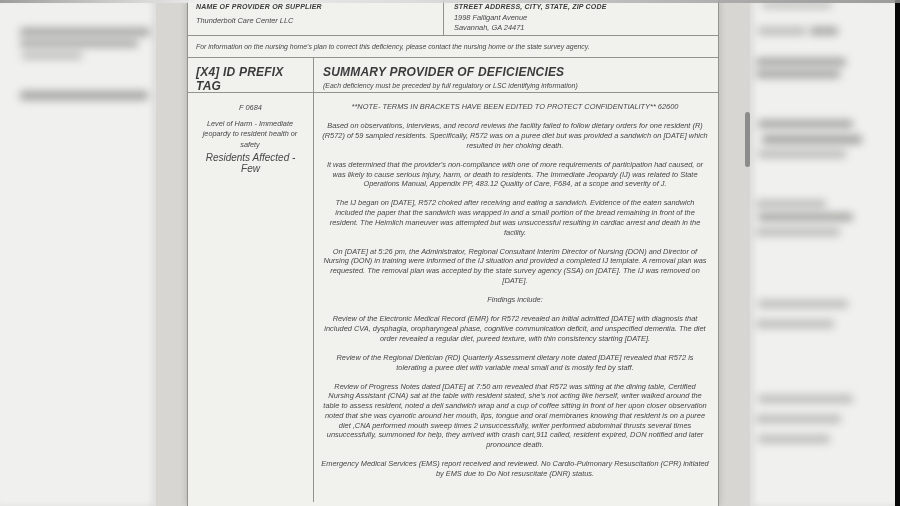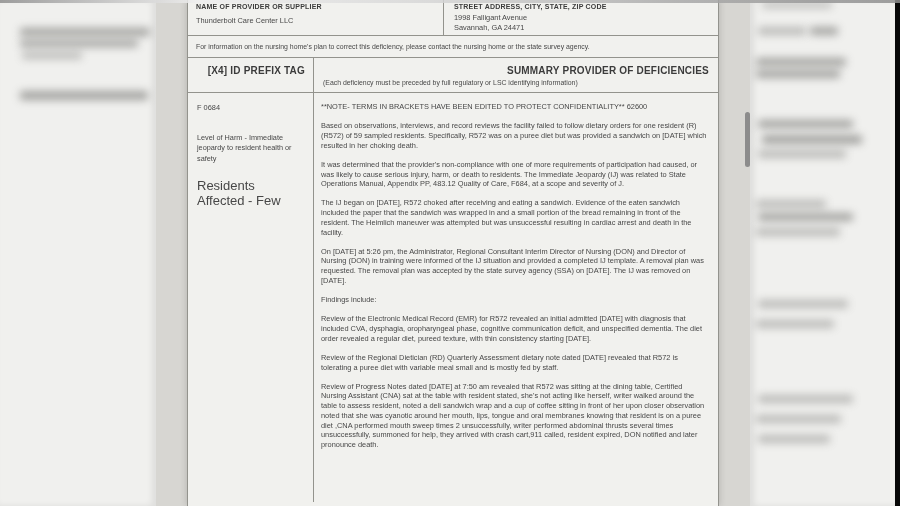--- a/index.html
+++ b/index.html
@@ -28,45 +28,45 @@
     background:linear-gradient(90deg,#8f8f8f 0%,#efefef 22%,#d6d6d6 48%,#aaaaaa 75%,#8f8f8f 100%);opacity:.85;}
 
   .scroll-thumb{position:absolute;left:745px;top:112px;width:5px;height:55px;
     background:var(--scrollbar);border-radius:3px;z-index:5;}
 
   
   .doc{position:absolute;left:187px;top:0;width:532px;height:506px;background:var(--doc-bg);
        border-left:1px solid var(--doc-border);border-right:1px solid var(--doc-border);
        box-shadow:0 0 7px rgba(0,0,0,.18);box-sizing:border-box;}
   .row{display:flex;border-bottom:1px solid var(--doc-border);box-sizing:border-box;}
-  .cell{box-sizing:border-box;}
+  .cell{box-sizing:border-box;font-style:italic;}
   .lbl{font-size:7px;font-weight:700;color:var(--heading);letter-spacing:.2px;}
   .val{font-size:7.4px;color:var(--text);}
 
   .row-provider{height:36px;}
   .cell-provider{width:256px;border-right:1px solid var(--doc-border);padding:3px 8px;}
   .cell-address{flex:1;padding:3px 10px;}
   .cell-provider .val{margin-top:6px;}
   .cell-address .val{margin-top:3px;line-height:9.6px;}
 
   .row-notice{height:22px;align-items:center;}
   .row-notice .cell{padding:0 8px;font-size:6.9px;color:var(--text);}
 
   .row-colheads{height:35px;}
   .cell-taghead{width:126px;border-right:1px solid var(--doc-border);padding:7px 8px;}
   .cell-sumhead{flex:1;padding:7px 9px;}
-  .colhead{font-size:10px;font-weight:700;color:var(--heading);letter-spacing:.2px;text-align:right;}
+  .colhead{font-size:12px;font-weight:700;color:var(--heading);letter-spacing:.2px;}
   .colsub{font-size:6.9px;margin-top:3px;color:var(--text);}
 
-  .row-body{height:409px;border-bottom:none;}
+  .row-body{height:409px;border-bottom:none;text-align:center;}
   .cell-tag{width:126px;border-right:1px solid var(--doc-border);padding:10px 9px;}
   .cell-summary{flex:1;padding:9px 9px 0 7px;overflow:hidden;}
   .ftag{font-size:7.4px;color:var(--text);}
-  .harm{font-size:7.3px;line-height:10.4px;margin-top:21px;width:106px;}
-  .affected{font-size:13px;margin-top:14px;}
+  .harm{font-size:7.3px;line-height:10.4px;margin-top:7px;width:106px;}
+  .affected{font-size:10px;margin-top:2px;}
   .cell-summary p{margin:0 0 9.5px 0;font-size:7.4px;line-height:9.7px;color:var(--text);}
 </style>
 </head>
 <body>
 
 <div class="stage">
 
   <div class="blur-panel blur-left">
     <div class="sm dark" style="left:20px;top:28px;width:130px;height:8px;"></div>
     <div class="sm dark" style="left:20px;top:40px;width:118px;height:7px;"></div>
@@ -136,18 +136,19 @@
       <div class="cell cell-summary">
         <p>**NOTE- TERMS IN BRACKETS HAVE BEEN EDITED TO PROTECT CONFIDENTIALITY** 62600</p>
         <p>Based on observations, interviews, and record reviews the facility failed to follow dietary orders for one resident (R) (R572) of 59 sampled residents. Specifically, R572 was on a puree diet but was provided a sandwich on [DATE] which resulted in her choking death.</p>
         <p>It was determined that the provider's non-compliance with one of more requirements of participation had caused, or was likely to cause serious injury, harm, or death to residents. The Immediate Jeopardy (IJ) was related to State Operations Manual, Appendix PP, 483.12 Quality of Care, F684, at a scope and severity of J.</p>
         <p>The IJ began on [DATE], R572 choked after receiving and eating a sandwich. Evidence of the eaten sandwich included the paper that the sandwich was wrapped in and a small portion of the bread remaining in front of the resident. The Heimlich maneuver was attempted but was unsuccessful resulting in cardiac arrest and death in the facility.</p>
         <p>On [DATE] at 5:26 pm, the Administrator, Regional Consultant Interim Director of Nursing (DON) and Director of Nursing (DON) in training were informed of the IJ situation and provided a completed IJ template. A removal plan was requested. The removal plan was accepted by the state survey agency (SSA) on [DATE]. The IJ was removed on [DATE].</p>
         <p>Findings include:</p>
         <p>Review of the Electronic Medical Record (EMR) for R572 revealed an initial admitted [DATE] with diagnosis that included CVA, dysphagia, oropharyngeal phase, cognitive communication deficit, and unspecified dementia. The diet order revealed a regular diet, pureed texture, with thin consistency starting [DATE].</p>
         <p>Review of the Regional Dietician (RD) Quarterly Assessment dietary note dated [DATE] revealed that R572 is tolerating a puree diet with variable meal small and is mostly fed by staff.</p>
         <p>Review of Progress Notes dated [DATE] at 7:50 am revealed that R572 was sitting at the dining table, Certified Nursing Assistant (CNA) sat at the table with resident stated, she's not acting like herself, writer walked around the table to assess resident, noted a deli sandwich wrap and a cup of coffee sitting in front of her upon closer observation noted that she was cyanotic around her mouth, lips, tongue and oral membranes knowing that resident is on a puree diet ,CNA performed mouth sweep times 2 unsuccessfully, writer performed abdominal thrusts several times unsuccessfully, summoned for help, they arrived with crash cart,911 called, resident expired, DON notified and later pronounce death.</p>
+        <p>Emergency Medical Services (EMS) report received and reviewed. No Cardio-Pulmonary Resuscitation (CPR) initiated by EMS due to Do Not resuscitate (DNR) status.</p>
 
       </div>
     </div>
 
   </div>
 </div>
 
 </body></html>

